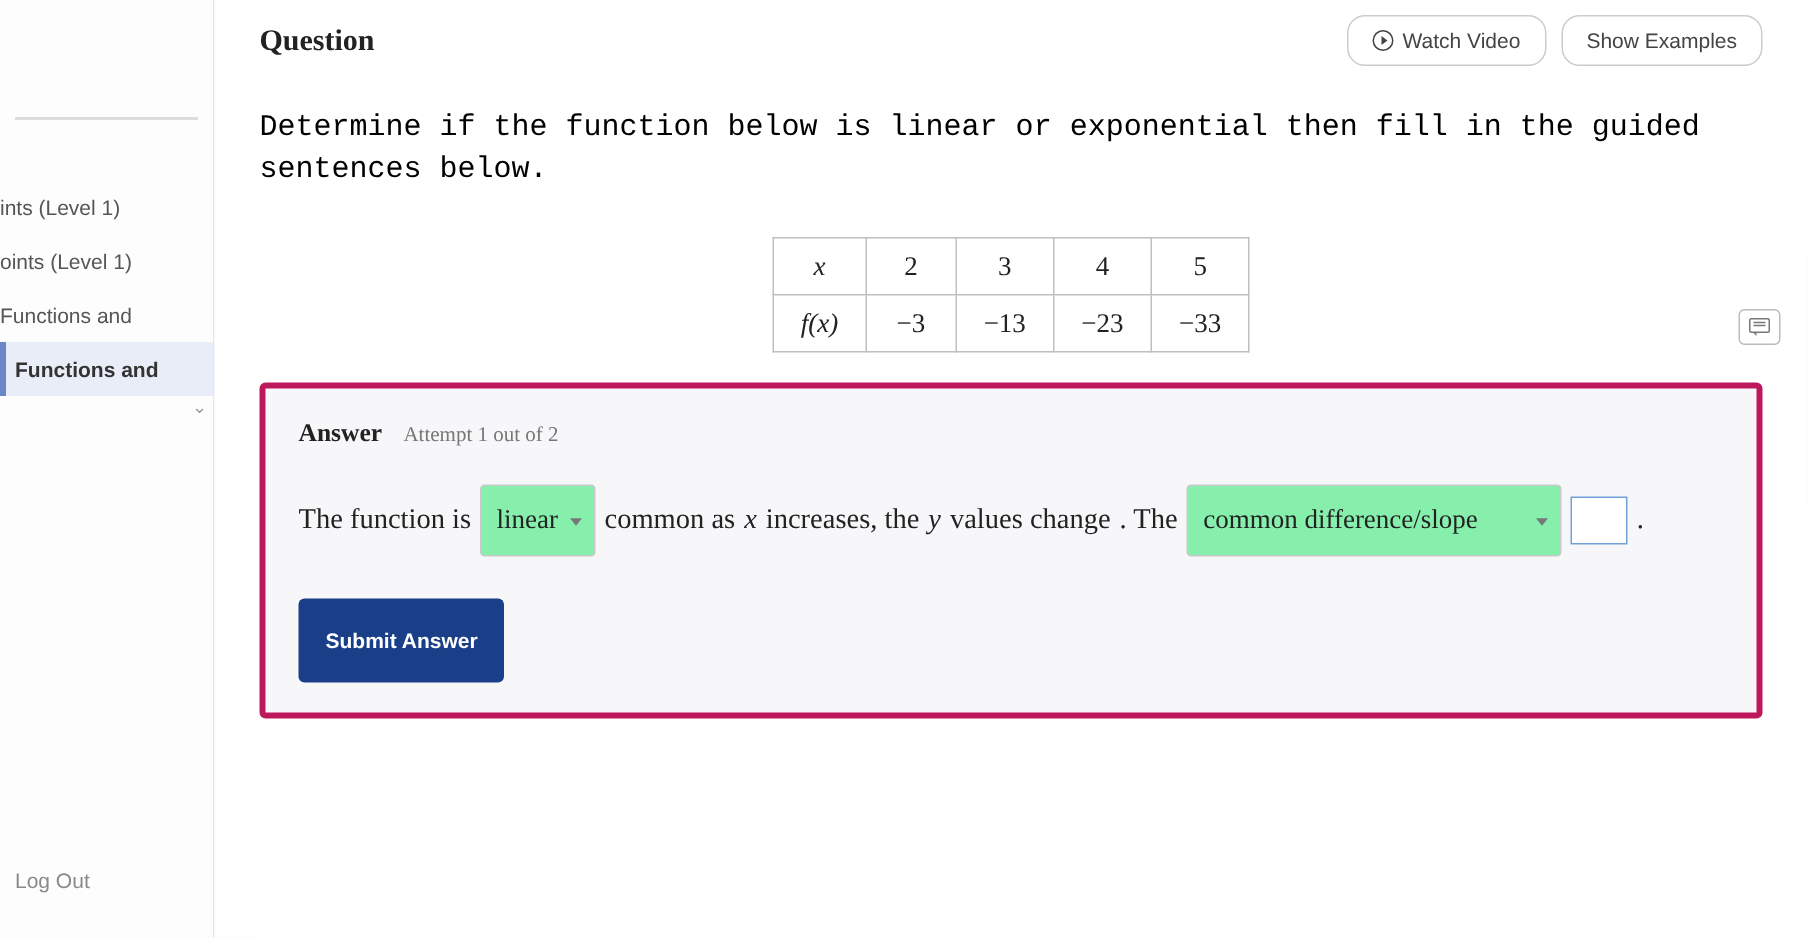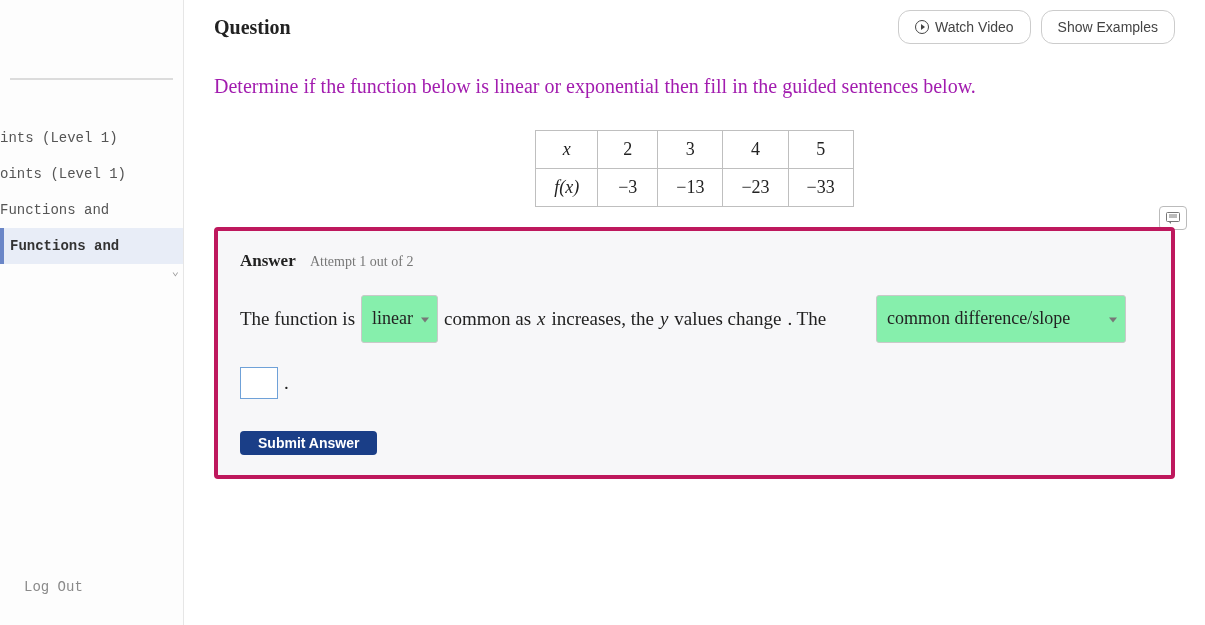--- a/index.html
+++ b/index.html
@@ -6,40 +6,40 @@
     body {
       font-family: Georgia, 'Times New Roman', serif;
       background: #f5f5f7;
       width: 1205px;
       height: 625px;
       overflow: hidden;
       display: flex;
       color: #222;
     }
     .sidebar {
-      width: 184px;
+      width: 143px;
       background: #fdfdfd;
       border-right: 1px solid #e6e6e6;
       display: flex;
       flex-direction: column;
       padding-top: 50px;
-      font-family: Liberation Mono, monospace;
+      font-family: Liberation Sans, sans-serif;
       font-size: 14px;
       color: #555;
     }
     .sidebar-spacer { height: 30px; border-bottom: 2px solid #dcdcdc; margin: 0 10px 40px 10px; }
     .sidebar-item { padding: 10px 8px 10px 0; cursor: pointer; white-space: nowrap; overflow: hidden; }
     .sidebar-item.active {
       background: #e8edf7;
       border-left: 4px solid #6a86c7;
       font-weight: 600;
       color: #333;
       padding-left: 6px;
     }
-    .sidebar-bottom { margin-top: auto; padding: 20px 10px 30px 24px; color: #8a8a8a; font-size: 14px; display:flex; align-items:center; gap:6px;}
+    .sidebar-bottom { margin-top: auto; padding: 20px 10px 30px 10px; color: #8a8a8a; font-size: 14px; display:flex; align-items:center; gap:6px;}
     .sidebar-caret { margin-left:auto; margin-right:4px; margin-bottom:30px; color:#999; font-size:12px;}
     .main {
       flex: 1;
       background: #fff;
       padding: 10px 30px 20px 30px;
       position: relative;
       overflow:hidden;
     }
     .top-row { display:flex; align-items:center; }
     .question-heading { font-family: Georgia, serif; font-weight: 700; font-size: 20px; margin-right:auto; }
@@ -50,21 +50,21 @@
       border-radius: 12px;
       font-family: -apple-system, sans-serif;
       font-size: 14px;
       color: #444;
       margin-left: 10px;
       cursor: pointer;
       display:flex; align-items:center; gap:6px;
     }
     .play-icon { display:inline-flex; width:14px; height:14px; border:1.5px solid #444; border-radius:50%; align-items:center; justify-content:center; }
     .play-icon::after { content:""; border-left:4px solid #444; border-top:3px solid transparent; border-bottom:3px solid transparent; margin-left:1px;}
-    .prompt { font-family: Liberation Serif, serif; font-size: 20px; margin-top: 28px; line-height:1.4; color:#a21caf;}
+    .prompt { font-family: Liberation Mono, monospace; font-size: 20px; margin-top: 28px; line-height:1.4; color:#000000;}
     .data-table { margin: 30px auto 20px auto; border-collapse: collapse; }
     .data-table td {
       border: 1px solid #bfbfbf;
       padding: 8px 18px;
       text-align: center;
       font-family: Georgia, serif;
       font-size: 18px;
       min-width:60px;
     }
     .data-table td.hdr { font-style: italic; }
@@ -76,34 +76,34 @@
     .sentence { font-family: Georgia, serif; font-size: 19px; margin-top: 24px; line-height: 2.1; display:flex; flex-wrap:wrap; align-items:center; gap:20px 6px;}
     .ivar { font-style: italic; }
     .dropdown {
       display:inline-flex; align-items:center;
       border:1px solid #c9c9c9; background:#86efac; border-radius:3px;
       padding: 4px 24px 4px 10px;
       font-family: Georgia, serif; font-size:18px;
       position:relative; cursor:pointer; color:#222;
       min-height:30px;
     }
-    .dropdown.wide { min-width: 250px; margin-left: 44px; }
+    .dropdown.wide { min-width: 250px; }
     .dropdown::after {
       content:""; position:absolute; right:8px; top:50%; transform:translateY(-30%);
       border-left:4px solid transparent; border-right:4px solid transparent; border-top:5px solid #777;
     }
     .num-input {
       display:inline-block; width:38px; height:32px;
       border:1.5px solid #6fa1d8; background:#fff;
       vertical-align:middle;
     }
     .submit-btn {
       background:#1a3e87; color:#fff; border:none;
       font-family: -apple-system, sans-serif; font-size:14px; font-weight:600;
-      padding: 4px 18px; border-radius:4px; cursor:pointer;
+      padding: 20px 18px; border-radius:4px; cursor:pointer;
       margin-top: 28px;
     }
     .float-box {
       position:absolute; right: 18px; top: 206px;
       width:28px; height:24px; border:1px solid #bbb; border-radius:4px;
       background:#fff; display:flex; align-items:center; justify-content:center;
       font-size:13px; color:#666; cursor:pointer;
     }
   </style>
 </head>

